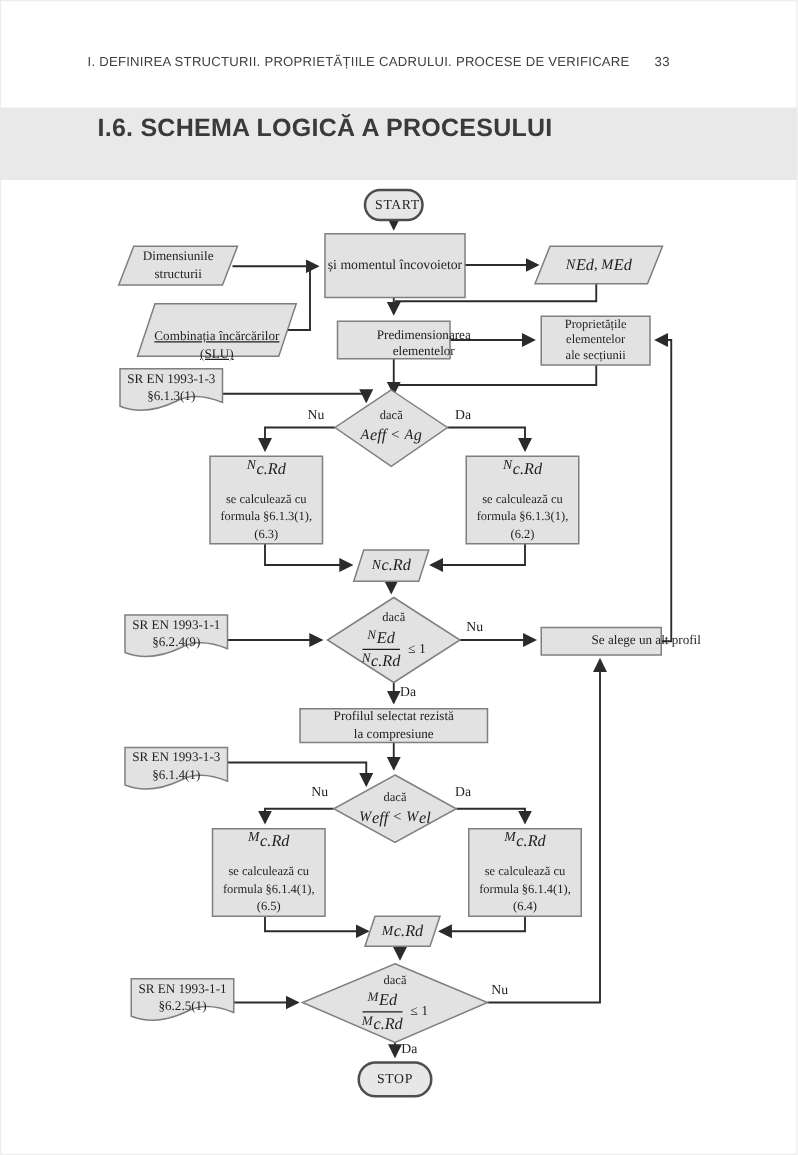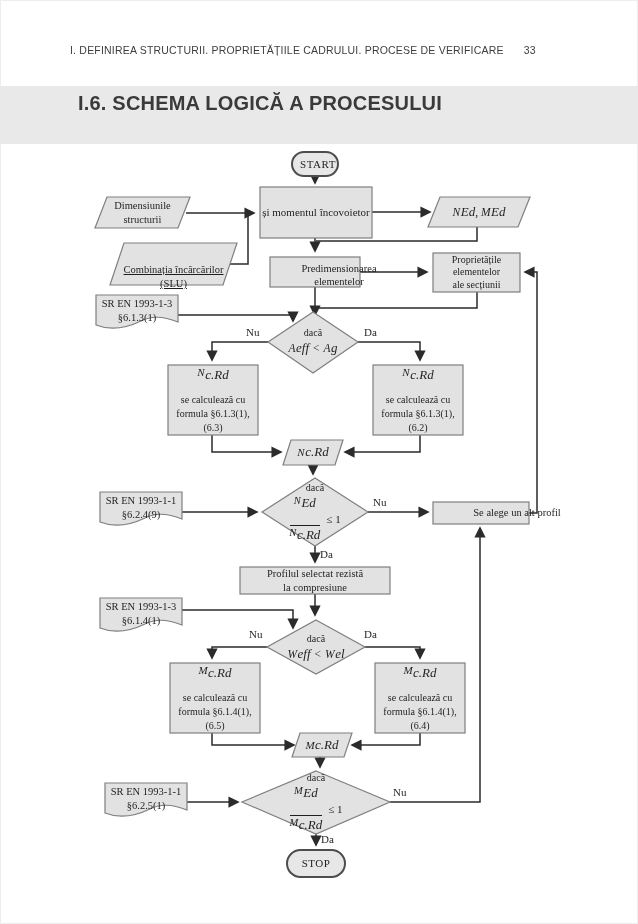--- a/index.html
+++ b/index.html
@@ -31,21 +31,21 @@
   .fs105{font-size:10.5px;}
   .fs10{font-size:10px;line-height:1.25;}
   .fs11{font-size:11px;}
   .term-label{font-size:11px;letter-spacing:0.5px;}
   .daca{font-size:10px;margin-bottom:1px;}
   .mrow{display:inline-flex;align-items:center;font-size:11.5px;}
   .mi{font-style:italic;}
   sub{font-style:italic;font-size:13px;margin-left:0.5px;}
   .op{margin:0 4px;}
   .frac{display:inline-flex;flex-direction:column;align-items:center;font-size:10.5px;line-height:1.2;}
-  .fnum{border-bottom:1px solid #1f1f1f;padding:0 4px 14px;}
+  .fnum{border-bottom:1px solid #1f1f1f;padding:0 4px 1px;}
   .fden{padding-top:1px;}
   .cmp{margin-left:6px;font-size:11px;}
   .calc .sym{font-size:11px;margin-bottom:9px;}
   .calc .small{font-size:10px;line-height:1.4;}
   .branch{position:absolute;font-size:11px;}
 </style>
 </head>
 <body>
 
 <div class="page-edge"></div>

